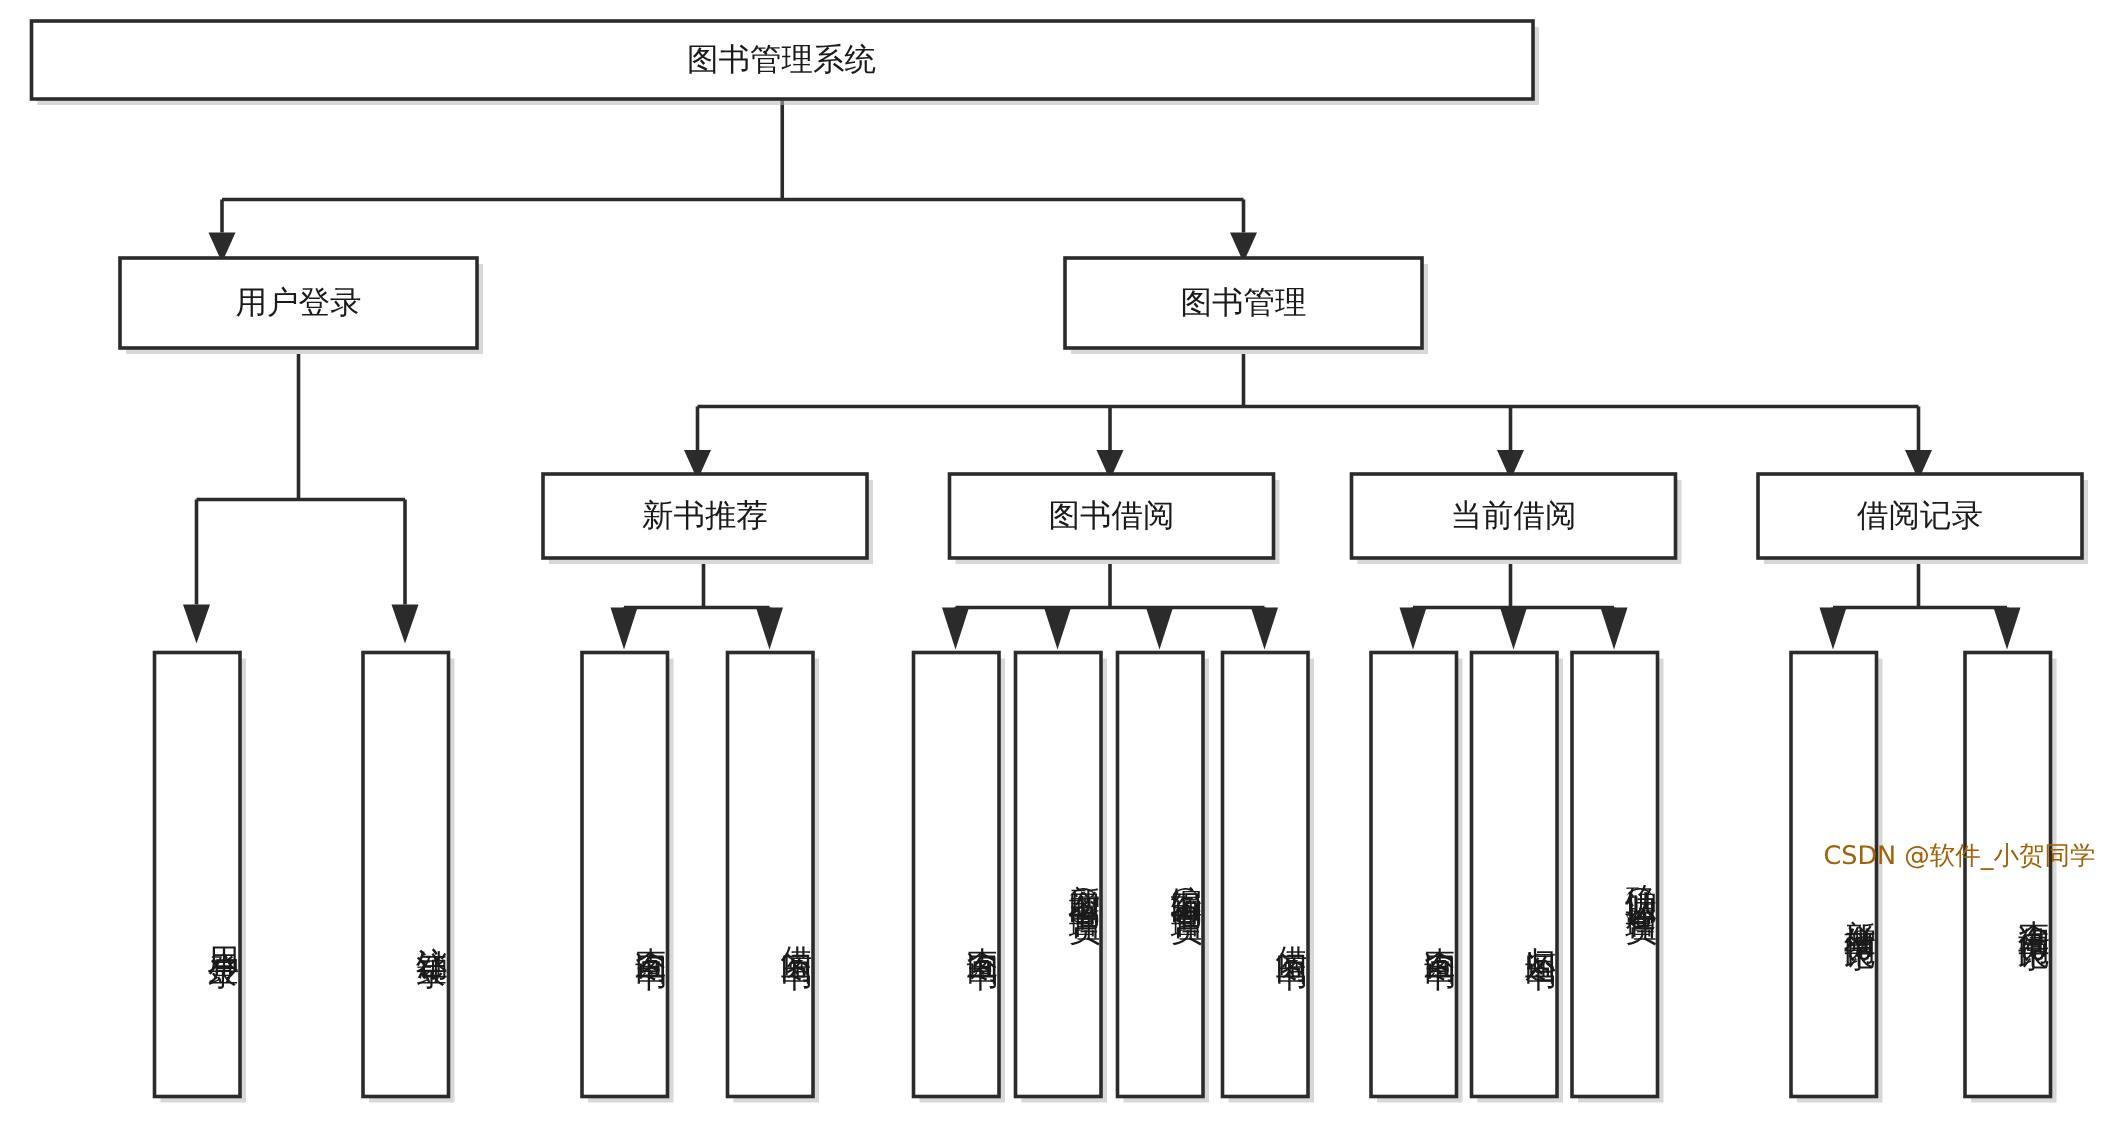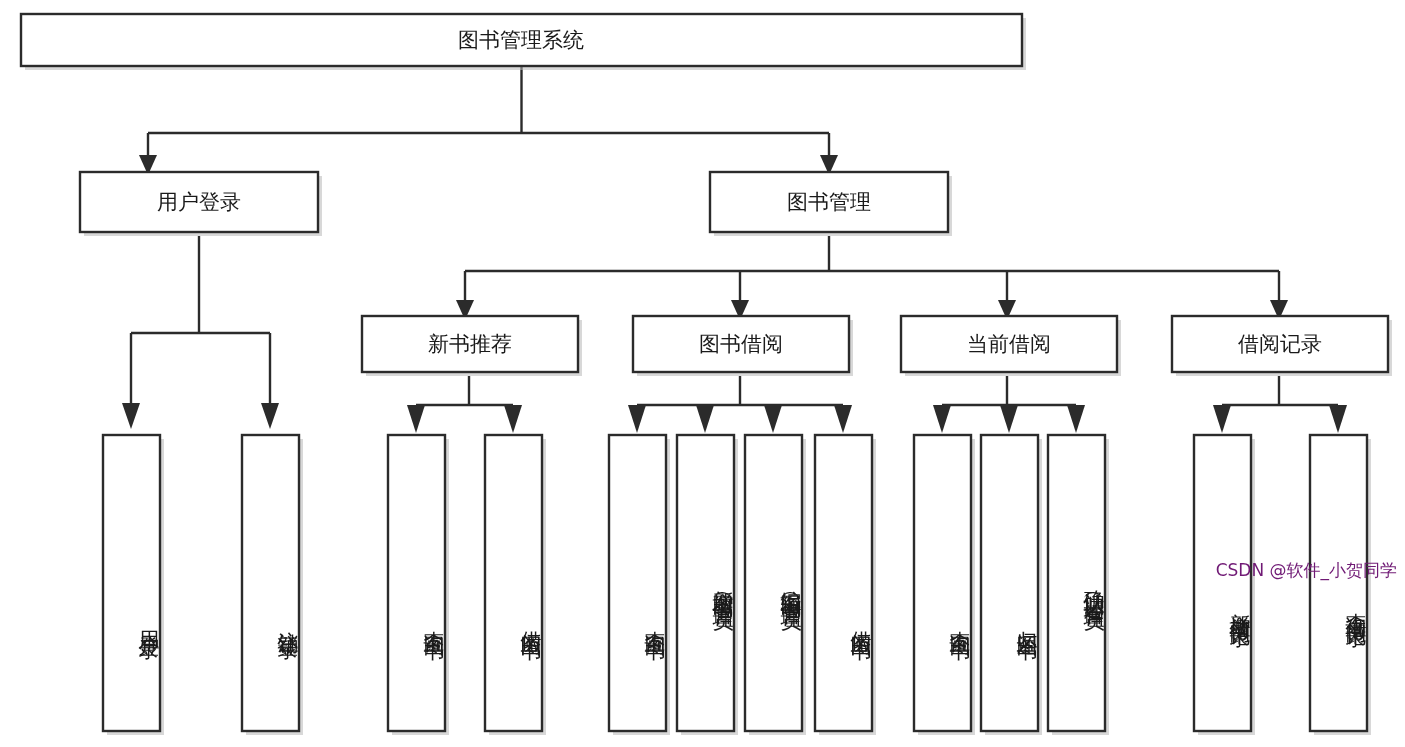--- a/index.html
+++ b/index.html
@@ -65,21 +65,21 @@
     letter-spacing: 3px;
     white-space: nowrap;
     pointer-events: none;
   }
   .watermark {
     position: absolute;
     right: 8px;
     bottom: 4px;
     font-family: "DejaVu Sans", "Liberation Sans", sans-serif;
     font-size: 17px;
-    color: #701a75;
+    color: #a16207;
     white-space: nowrap;
   }
 </style>
 </head>
 <body>
 
 <div id="diagram-root">
 
   <svg class="diagram-canvas" viewBox="0 0 1405 747">
 

